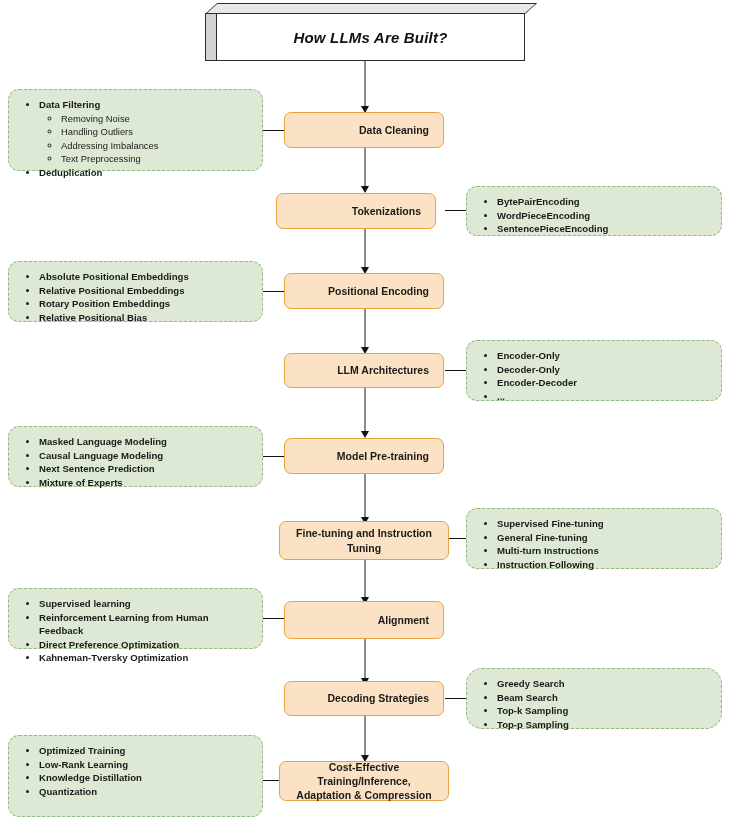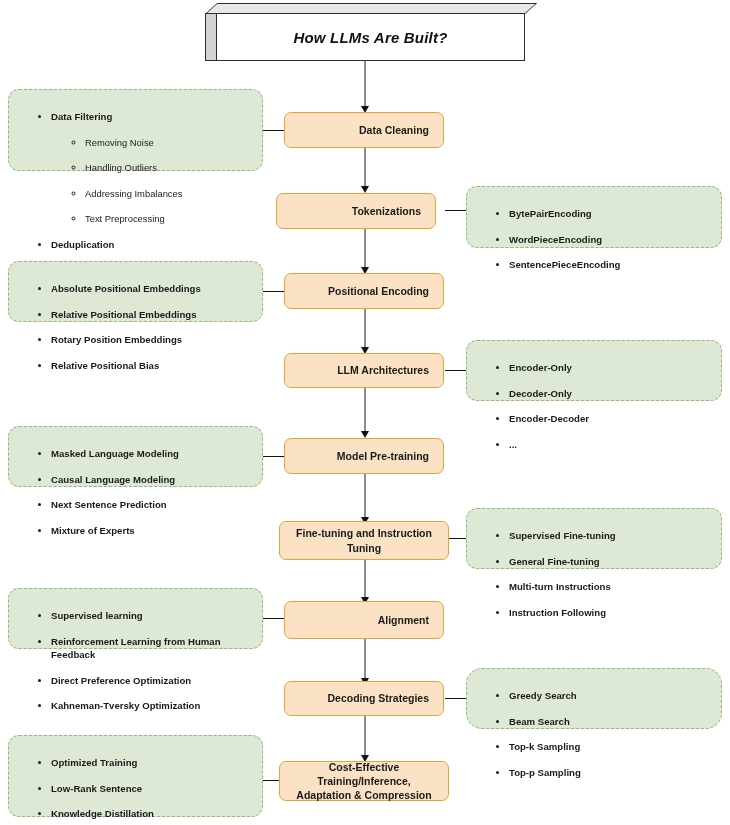--- a/index.html
+++ b/index.html
@@ -90,21 +90,21 @@
   .detail ul {
     margin: 0;
     padding: 0 0 0 16px;
     list-style-type: disc;
   }
   .detail ul > li {
     font-size: 9.6px;
     font-weight: bold;
     color: #1a1a1a;
     line-height: 1.42;
-    margin: 12px;
+    margin: 0;
     padding: 0;
   }
   .detail ul ul {
     list-style-type: circle;
     padding-left: 22px;
     margin-top: 0px;
   }
   .detail ul ul > li {
     font-weight: normal;
     font-size: 9.4px;
@@ -222,21 +222,21 @@
         <li><span>Removing Noise</span></li>
         <li><span>Handling Outliers</span></li>
         <li><span>Addressing Imbalances</span></li>
         <li><span>Text Preprocessing</span></li>
       </ul>
     </li>
     <li><span>Deduplication</span></li>
   </ul>
 </div>
 
-<div class="detail" style="left:466px; top:186px; width:256px; height:62px;">
+<div class="detail" style="left:466px; top:186px; width:256px; height:50px;">
   <ul>
     <li><span>BytePairEncoding</span></li>
     <li><span>WordPieceEncoding</span></li>
     <li><span>SentencePieceEncoding</span></li>
   </ul>
 </div>
 
 <div class="detail" style="left:8px; top:261px; width:255px; height:61px;">
   <ul>
     <li><span>Absolute Positional Embeddings</span></li>
@@ -289,17 +289,17 @@
     <li><span>Top-k Sampling</span></li>
     <li><span>Top-p Sampling</span></li>
   </ul>
 </div>
 
 <div class="detail" style="left:8px; top:735px; width:255px; height:82px;">
   <ul>
     <li>
       <span>Optimized Training</span>
     </li>
-    <li><span>Low-Rank Sentence</span></li>
+    <li><span>Low-Rank Learning</span></li>
     <li><span>Knowledge Distillation</span></li>
     <li><span>Quantization</span></li>
   </ul>
 </div>
 
 </body></html>

